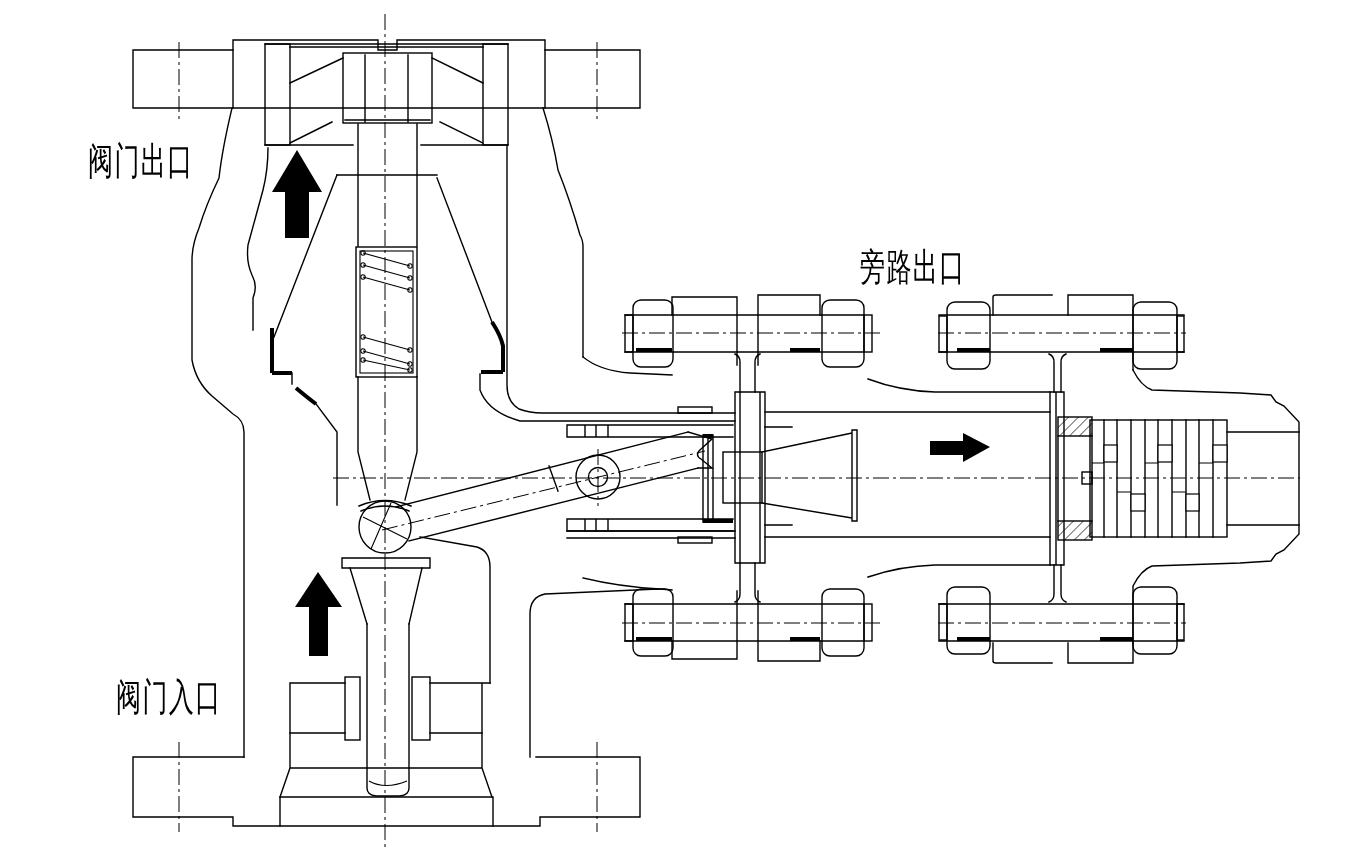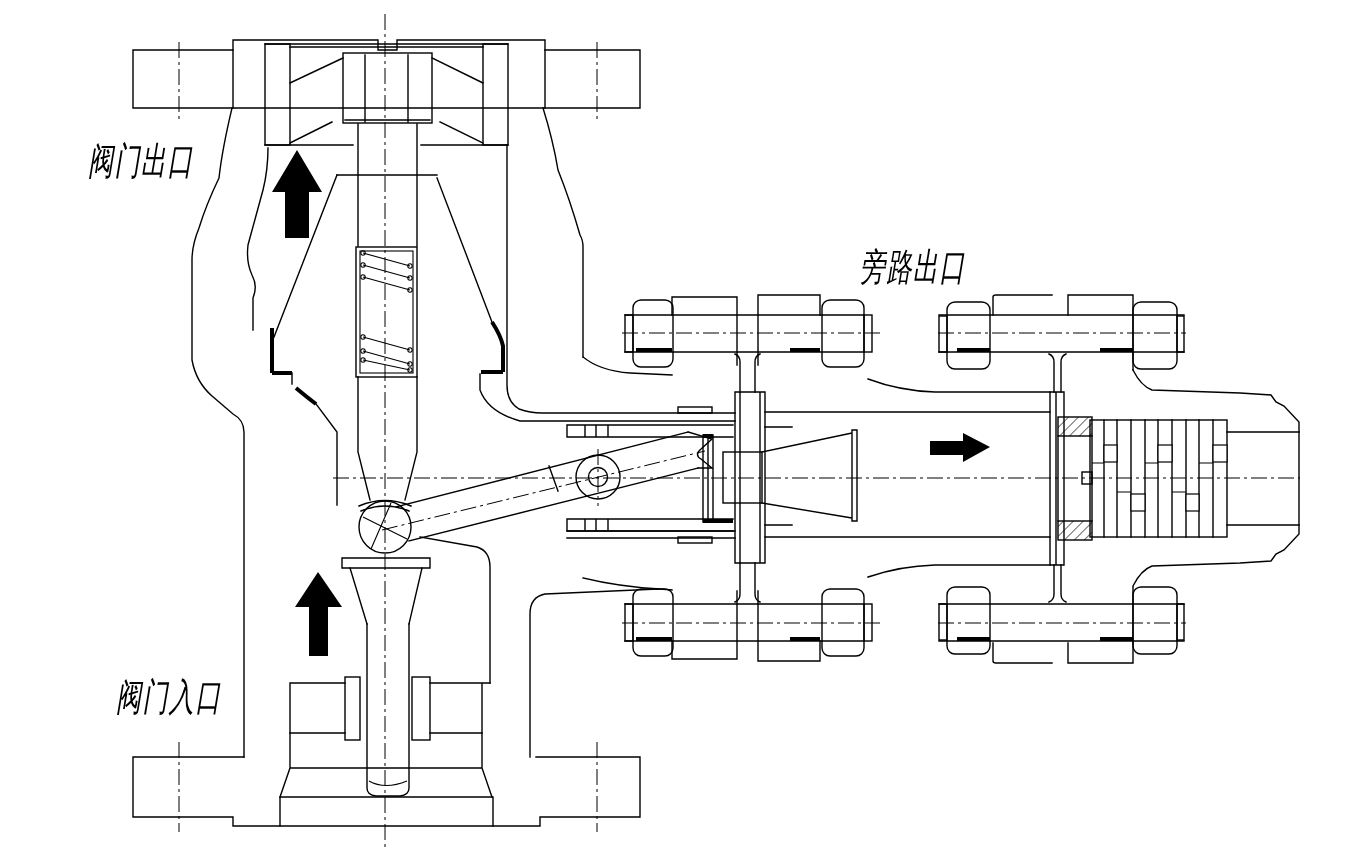--- a/index.html
+++ b/index.html
@@ -1,18 +1,18 @@
 <!DOCTYPE html>
 <html><head>
 <meta charset="utf-8">
 <style>
   html,body{margin:0;padding:0;background:#ffffff;}
   body{width:1362px;height:861px;position:relative;overflow:hidden;
        font-family:"DejaVu Sans",sans-serif;}
-  #stage{position:absolute;left:0;top:0;width:1362px;height:861px;font-style:italic;}
+  #stage{position:absolute;left:0;top:0;width:1362px;height:861px;}
   svg{position:absolute;left:0;top:0;}
   .cad-label{
     position:absolute;
     color:#000;
     font-size:38px;
     line-height:1;
     letter-spacing:2px;
     transform:scaleX(0.66);
     transform-origin:left top;
     white-space:nowrap;

